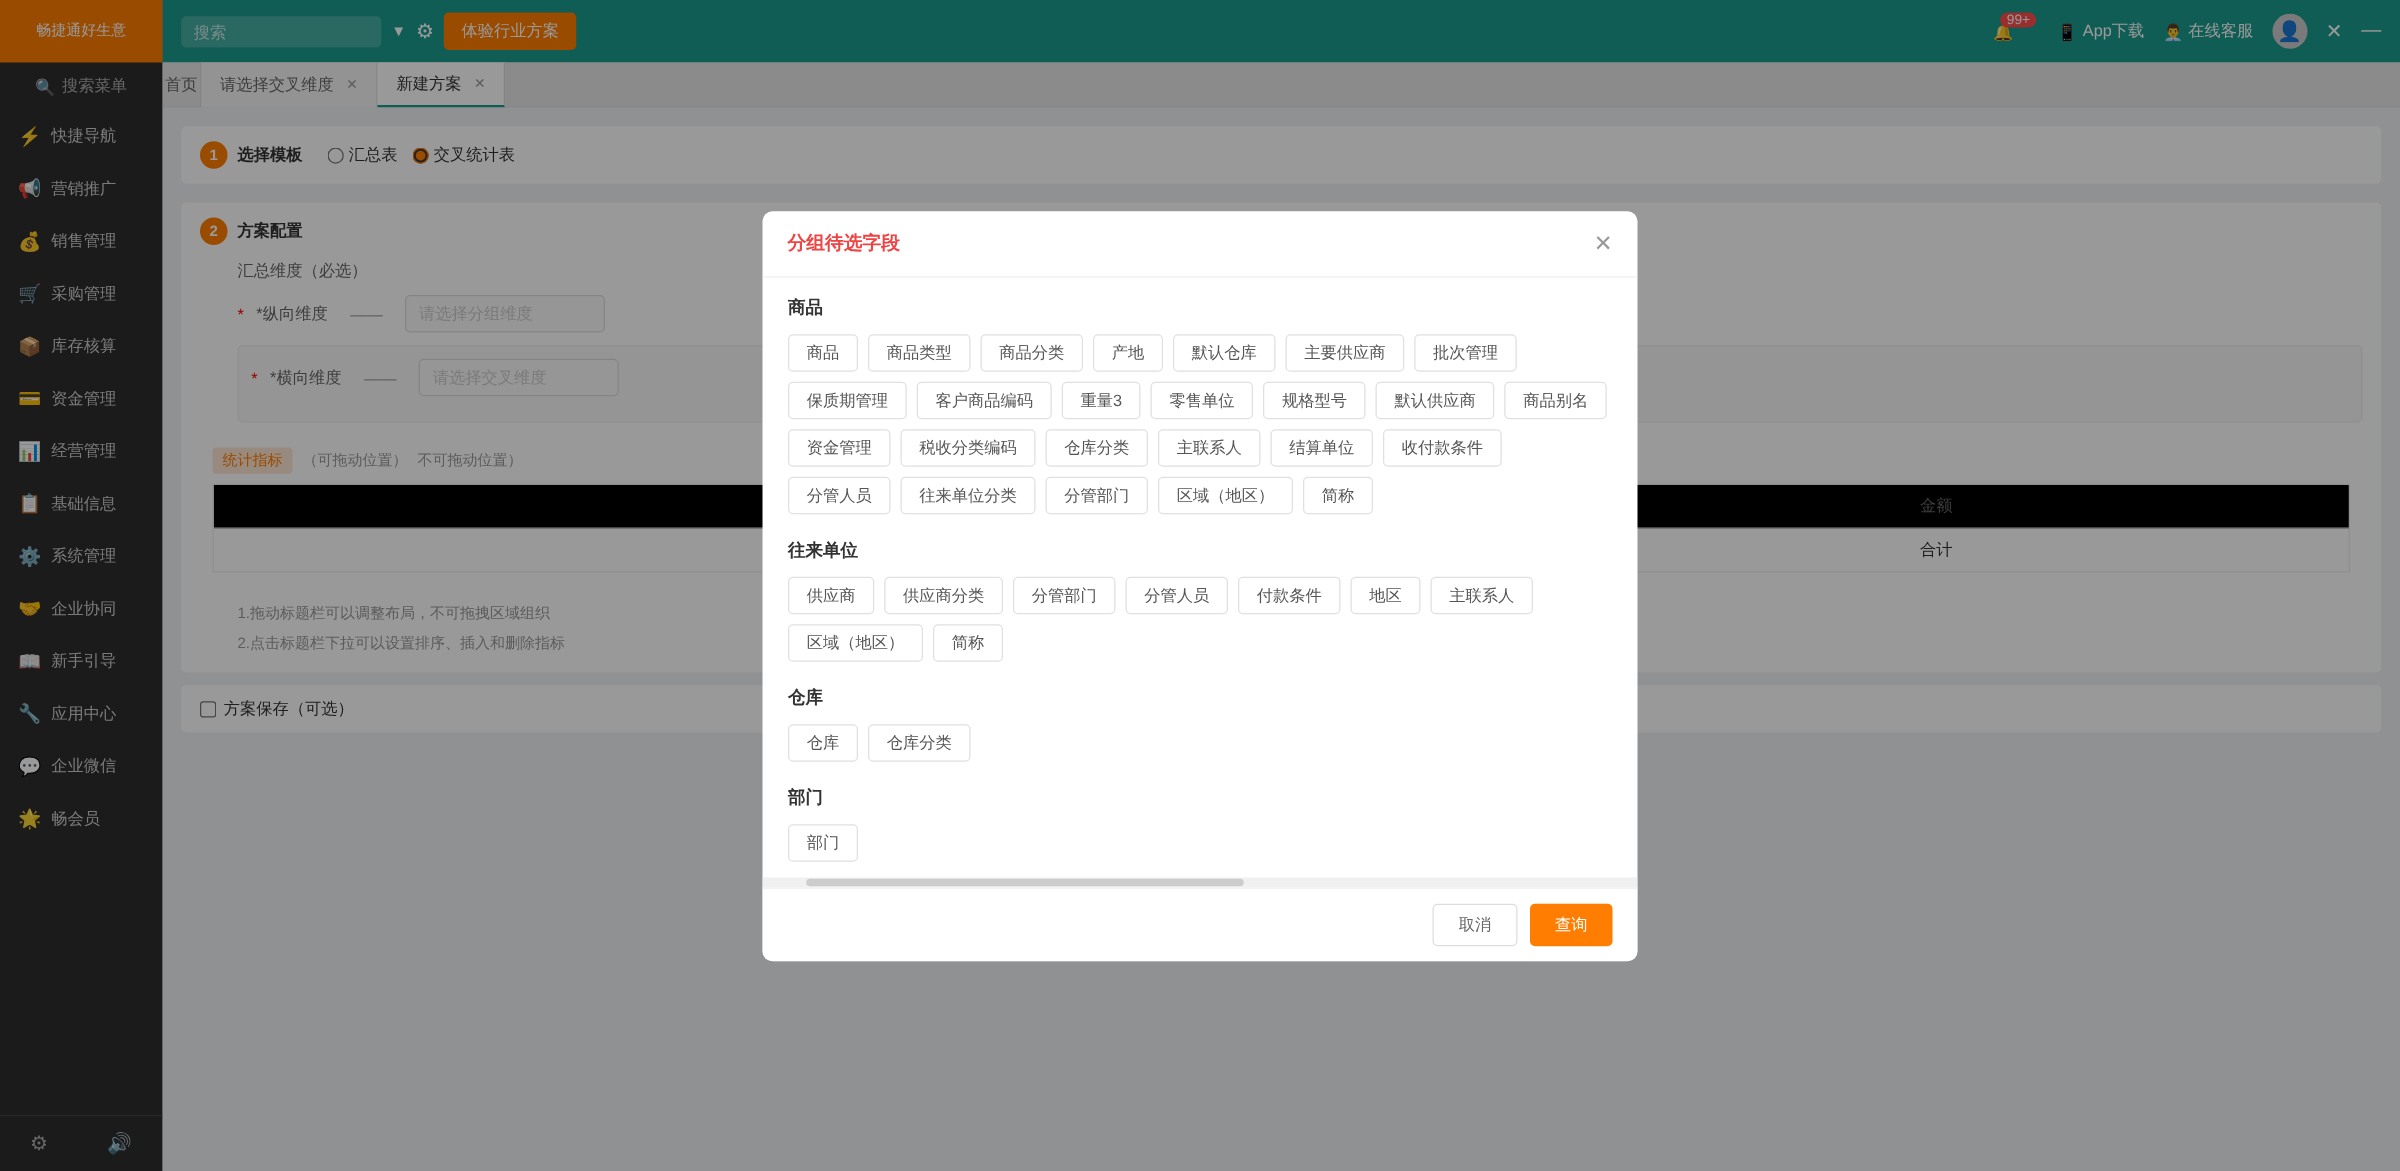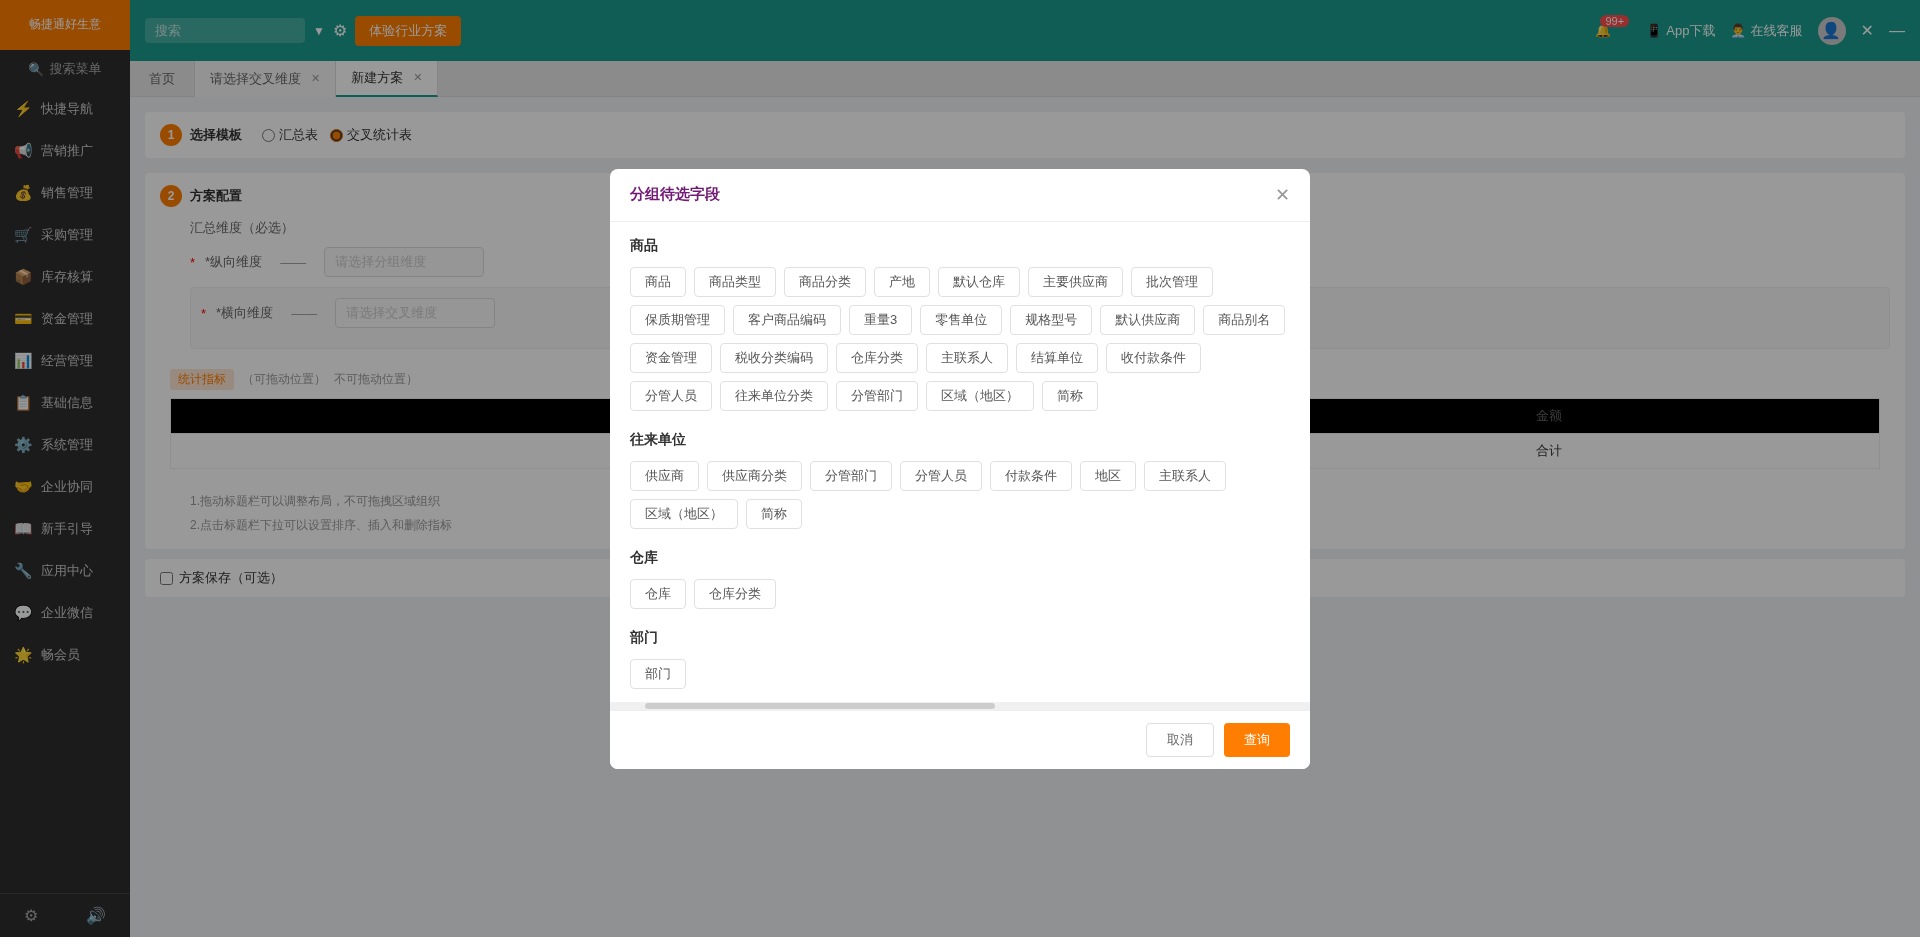--- a/index.html
+++ b/index.html
@@ -14,37 +14,37 @@
     .sidebar-search { display: flex; align-items: center; padding: 10px 0; color: #aaa; font-size: 13px; cursor: pointer; width: 100%; justify-content: center; gap: 5px; }
     .sidebar-item { width: 100%; display: flex; align-items: center; padding: 12px 15px; color: #ccc; cursor: pointer; gap: 8px; font-size: 13px; }
     .sidebar-item .icon { width: 18px; height: 18px; display: flex; align-items: center; justify-content: center; font-size: 15px; }
     .sidebar-bottom { margin-top: auto; width: 100%; display: flex; justify-content: space-around; padding: 12px 0; border-top: 1px solid #444; }
     .sidebar-bottom-icon { color: #aaa; cursor: pointer; font-size: 16px; }
 
     
     .main { flex: 1; display: flex; flex-direction: column; overflow: hidden; }
 
     
-    .topbar { height: 61px; background: #1a9b8c; display: flex; align-items: center; padding: 0 15px; gap: 10px; }
+    .topbar { height: 50px; background: #1a9b8c; display: flex; align-items: center; padding: 0 15px; gap: 10px; }
     .topbar-left { display: flex; align-items: center; gap: 8px; flex: 1; }
     .topbar-input { background: rgba(255,255,255,0.2); border: none; border-radius: 4px; padding: 5px 10px; color: white; font-size: 13px; width: 160px; }
     .topbar-input::placeholder { color: rgba(255,255,255,0.7); }
     .topbar-arrow { color: white; font-size: 12px; }
     .topbar-gear { color: white; font-size: 16px; cursor: pointer; }
     .topbar-btn { background: #ff7d00; color: white; border: none; border-radius: 4px; padding: 6px 14px; font-size: 13px; cursor: pointer; }
     .topbar-right { display: flex; align-items: center; gap: 15px; color: white; font-size: 13px; }
     .topbar-badge { position: relative; display: inline-flex; align-items: center; gap: 4px; cursor: pointer; }
     .topbar-avatar { width: 28px; height: 28px; border-radius: 50%; background: #ccc; display: flex; align-items: center; justify-content: center; }
 
     
     .tabbar { height: 36px; background: #e8e8e8; display: flex; align-items: center; padding: 0; border-bottom: 1px solid #ddd; }
     .tabbar-tab { padding: 0 15px; height: 36px; display: flex; align-items: center; gap: 6px; background: #f5f5f5; border-right: 1px solid #ddd; cursor: pointer; font-size: 13px; color: #666; }
     .tabbar-tab.active { background: white; color: #333; border-bottom: 2px solid #1a9b8c; }
     .tabbar-tab .close { color: #999; font-size: 11px; margin-left: 4px; cursor: pointer; }
-    .tabbar-home { padding: 0 19px; height: 36px; display: flex; align-items: center; font-size: 13px; color: #666; cursor: pointer; border-right: 1px solid #ddd; }
+    .tabbar-home { padding: 0 2px; height: 36px; display: flex; align-items: center; font-size: 13px; color: #666; cursor: pointer; border-right: 1px solid #ddd; }
 
     
     .page-content { flex: 1; overflow: auto; padding: 15px; background: #f0f2f5; }
     .page-breadcrumb { font-size: 13px; color: #666; margin-bottom: 12px; }
 
     
     .steps { display: flex; align-items: center; gap: 20px; margin-bottom: 15px; background: white; padding: 12px 15px; border-radius: 4px; }
     .step { display: flex; align-items: center; gap: 8px; }
     .step-num { width: 22px; height: 22px; border-radius: 50%; background: #ff7d00; color: white; font-size: 12px; display: flex; align-items: center; justify-content: center; font-weight: bold; }
     .step-label { font-size: 13px; font-weight: bold; color: #333; }
@@ -60,21 +60,21 @@
     .form-row { display: flex; align-items: center; gap: 10px; margin-bottom: 10px; padding-left: 30px; }
     .required { color: red; }
     .form-select { border: 1px solid #ddd; border-radius: 4px; padding: 5px 10px; font-size: 13px; color: #ccc; background: #fafafa; min-width: 160px; }
 
     
     .modal-overlay { position: fixed; top: 0; left: 0; width: 100%; height: 100%; background: rgba(0,0,0,0.4); z-index: 100; display: flex; align-items: center; justify-content: center; }
 
     
     .modal { background: white; border-radius: 8px; width: 700px; max-height: 600px; display: flex; flex-direction: column; z-index: 101; position: relative; overflow: hidden; }
     .modal-header { display: flex; align-items: center; justify-content: space-between; padding: 15px 20px; border-bottom: 1px solid #eee; flex-shrink: 0; }
-    .modal-title { font-size: 15px; font-weight: bold; color: #701a75; }
+    .modal-title { font-size: 15px; font-weight: bold; color: #ef4444; }
     .modal-close { cursor: pointer; color: #999; font-size: 18px; }
     .modal-body { flex: 1; overflow-y: auto; padding: 15px 20px; }
 
     
     .field-section { margin-bottom: 20px; }
     .field-section-title { font-size: 14px; font-weight: bold; color: #333; margin-bottom: 12px; }
     .field-grid { display: flex; flex-wrap: wrap; gap: 8px; }
     .field-tag { border: 1px solid #e0e0e0; border-radius: 4px; padding: 5px 14px; font-size: 13px; color: #555; cursor: pointer; background: white; }
 
     

